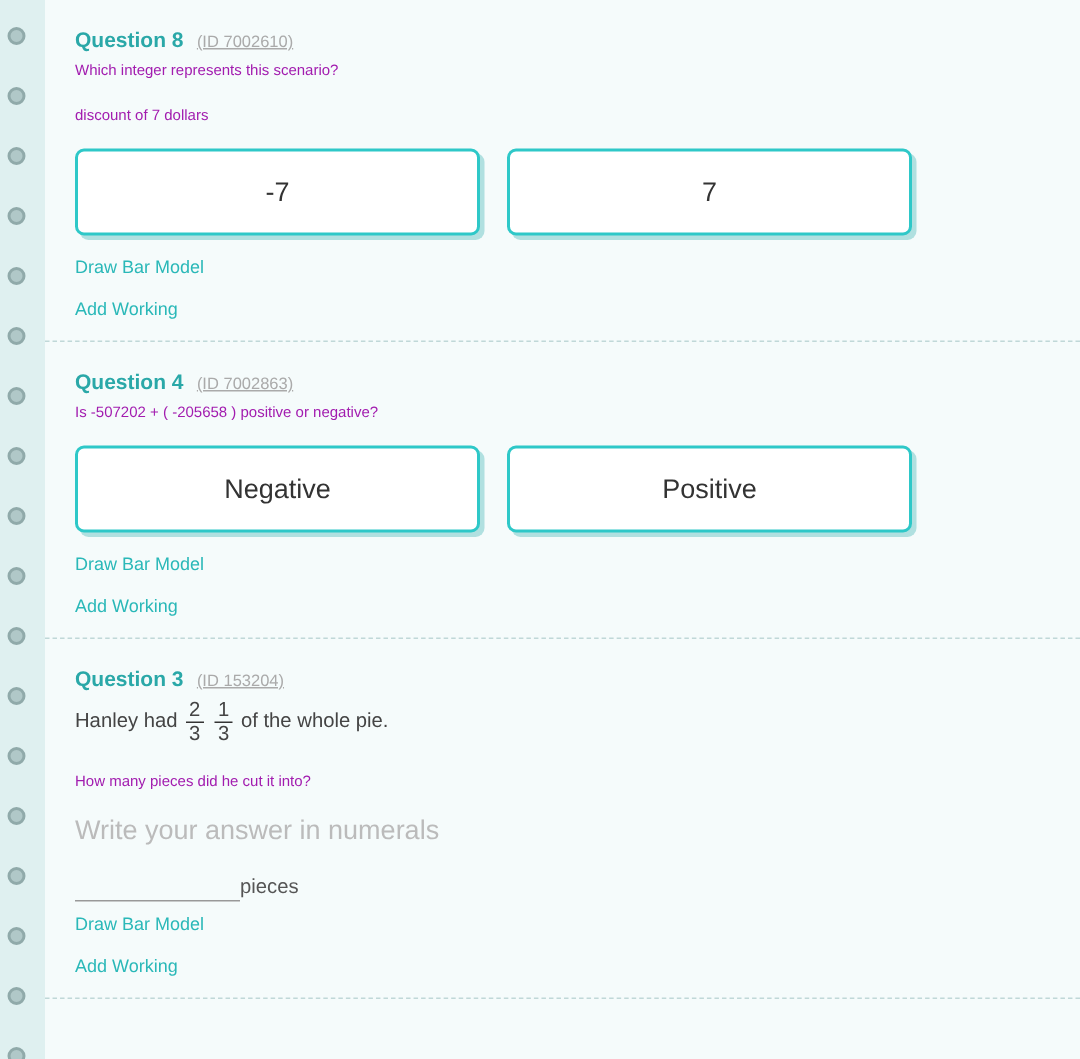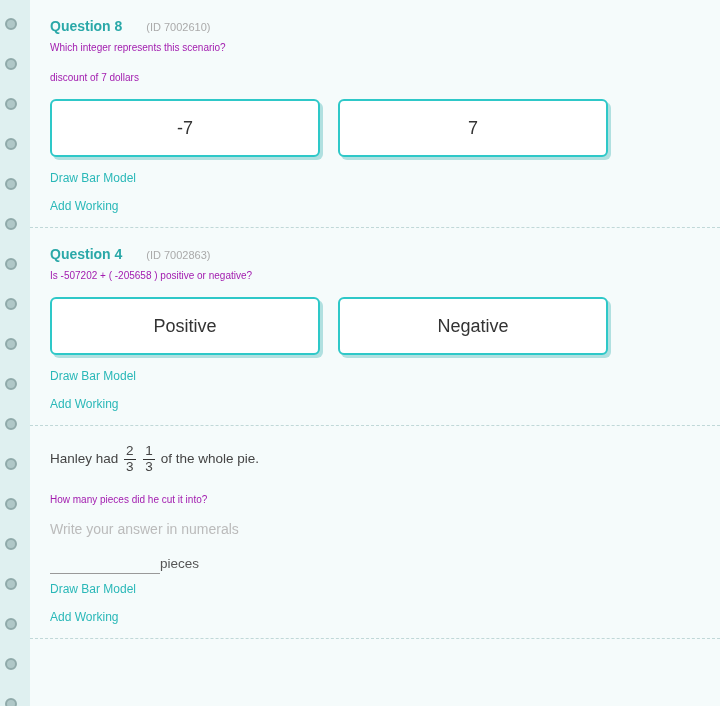--- a/index.html
+++ b/index.html
@@ -51,21 +51,22 @@
     .question-title {
       font-weight: bold;
       color: #2aa8a8;
       font-size: 14px;
       margin-bottom: 6px;
     }
     .question-id {
       font-weight: normal;
       color: #aaa;
       font-size: 11px;
-      margin-left: 20px;
+      margin-left: 5px;
+      text-decoration: underline;
     }
     .question-text {
       color: #a21caf;
       margin-bottom: 14px;
       font-size: 10px;
       line-height: 1.5;
     }
 
     .options-row {
       display: flex;
@@ -151,21 +152,21 @@
 
     .answer-row {
       display: flex;
       align-items: center;
       margin-top: 16px;
       margin-bottom: 8px;
     }
 
     .hint-text {
       color: #bbb;
-      font-size: 14px;
+      font-size: 18px;
       margin-bottom: 10px;
     }
   </style>
 </head>
 <body>
 
 <div class="spiral">
 <div class="spiral-dot"></div>
     <div class="spiral-dot"></div>
     <div class="spiral-dot"></div>
@@ -210,30 +211,34 @@
 
   <div class="question-block">
     <div class="question-title">
       <span>Question 4</span>
       <span class="question-id">(ID 7002863)</span>
     </div>
     <div class="question-text">
       <span>Is -507202 + ( -205658 ) positive or negative?</span>
     </div>
     <div class="options-row">
+      <button class="option-btn">Negative</button>
       <button class="option-btn">Positive</button>
-      <button class="option-btn">Negative</button>
     </div>
     <div class="actions-row">
       <a class="action-link">Draw Bar Model</a>
       <a class="action-link">Add Working</a>
     </div>
   </div>
 
   <div class="question-block">
+    <div class="question-title">
+      <span>Question 3</span>
+      <span class="question-id">(ID 153204)</span>
+    </div>
     <div class="q3-text">
       <span>Hanley had</span>
       <span class="fraction">
         <span class="fraction-num">2</span>
         <span class="fraction-den">3</span>
       </span>
       <span class="fraction">
         <span class="fraction-num">1</span>
         <span class="fraction-den">3</span>
       </span>

